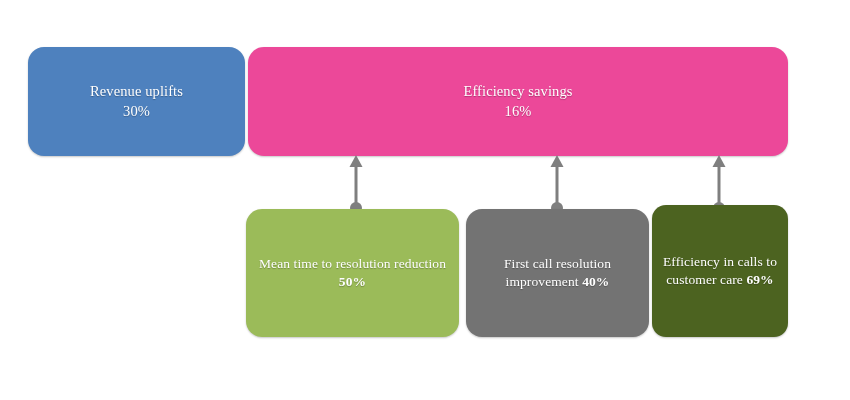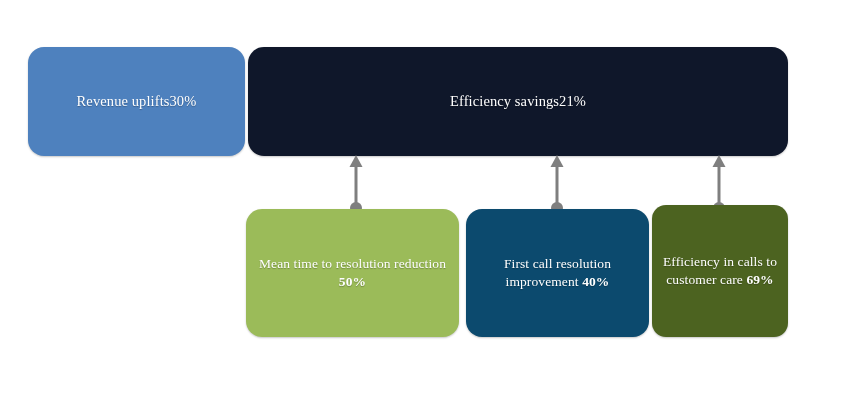--- a/index.html
+++ b/index.html
@@ -16,21 +16,21 @@
     height: 400px;
     background: #ffffff;
     overflow: hidden;
   }
 
   
   .node {
     position: absolute;
     box-sizing: border-box;
     display: flex;
-    flex-direction: row;
+    flex-direction: column;
     align-items: center;
     justify-content: center;
     text-align: center;
     color: #ffffff;
     border-radius: 16px;
     line-height: 1.32;
     letter-spacing: .1px;
     text-shadow: 0 1px 1px rgba(0,0,0,.28);
     box-shadow: 0 1px 2px rgba(0,0,0,.22);
     padding: 8px 10px;
@@ -49,21 +49,21 @@
     top: 47px;
     width: 217px;
     height: 109px;
     background: #4E81BE;
   }
   #node-efficiency {
     left: 248px;
     top: 47px;
     width: 540px;
     height: 109px;
-    background: #0f172a;
+    background: #ec4899;
   }
 
   
   .node-bottom {
     font-size: 13.5px;
     text-align: center;
   }
   .node-bottom .strong {
     font-weight: bold;
   }
@@ -73,21 +73,21 @@
     top: 209px;
     width: 213px;
     height: 128px;
     background: #9BBB59;
   }
   #node-fcr {
     left: 466px;
     top: 209px;
     width: 183px;
     height: 128px;
-    background: #0c4a6e;
+    background: #737373;
   }
   #node-calls {
     left: 652px;
     top: 205px;
     width: 136px;
     height: 132px;
     background: #4C6320;
     border-radius: 14px;
   }
 
@@ -109,21 +109,21 @@
 
 <div id="canvas">
 
   <div class="node node-top" id="node-revenue">
     <span class="line1">Revenue uplifts</span>
     <span class="line2">30%</span>
   </div>
 
   <div class="node node-top" id="node-efficiency">
     <span class="line1">Efficiency savings</span>
-    <span class="line2">21%</span>
+    <span class="line2">16%</span>
   </div>
 
   <div class="connector" id="connector-mttr">
     <svg width="24" height="60" viewBox="0 0 24 60" aria-hidden="true">
       <line x1="12" y1="6" x2="12" y2="52" stroke="#7F7F7F" stroke-width="3"></line>
       <polygon points="12,1 18.5,13 5.5,13" fill="#7F7F7F"></polygon>
       <circle cx="12" cy="54" r="6" fill="#7F7F7F"></circle>
     </svg>
   </div>
 

